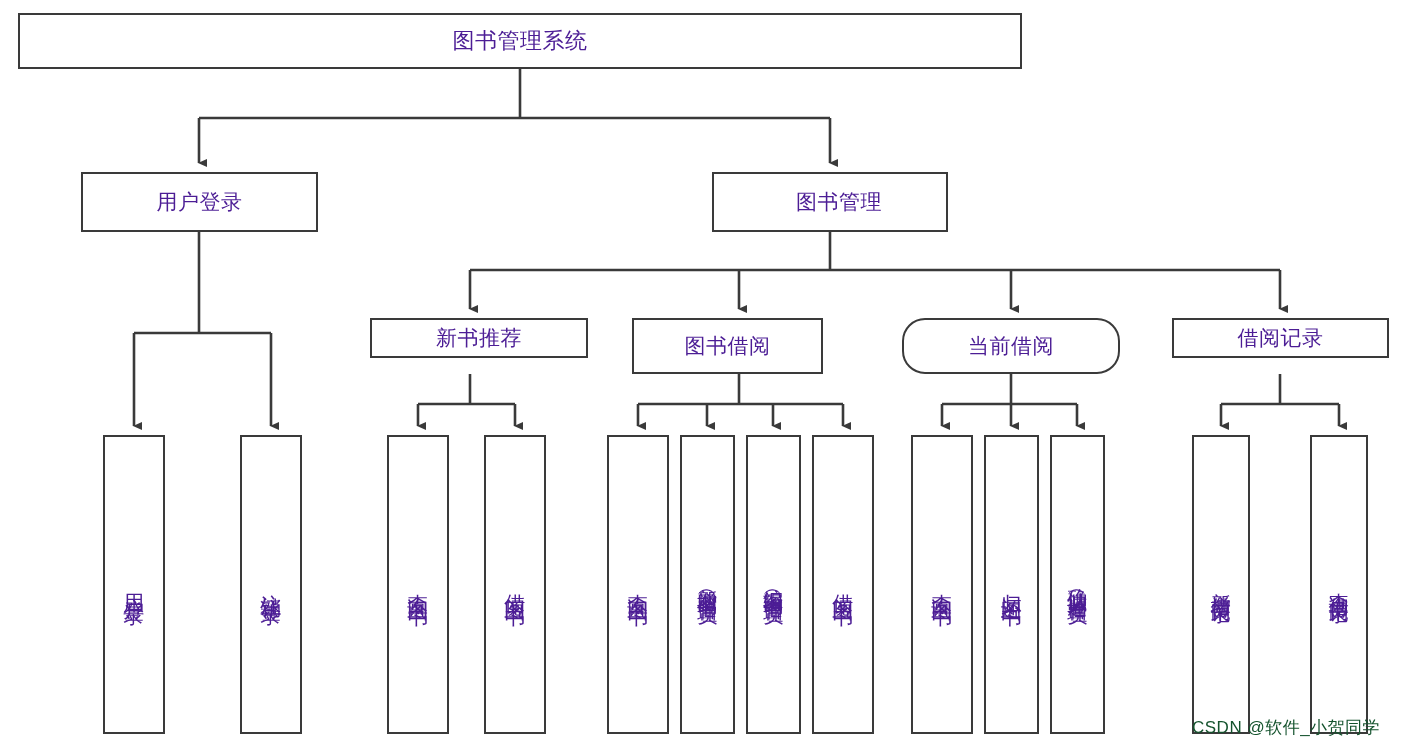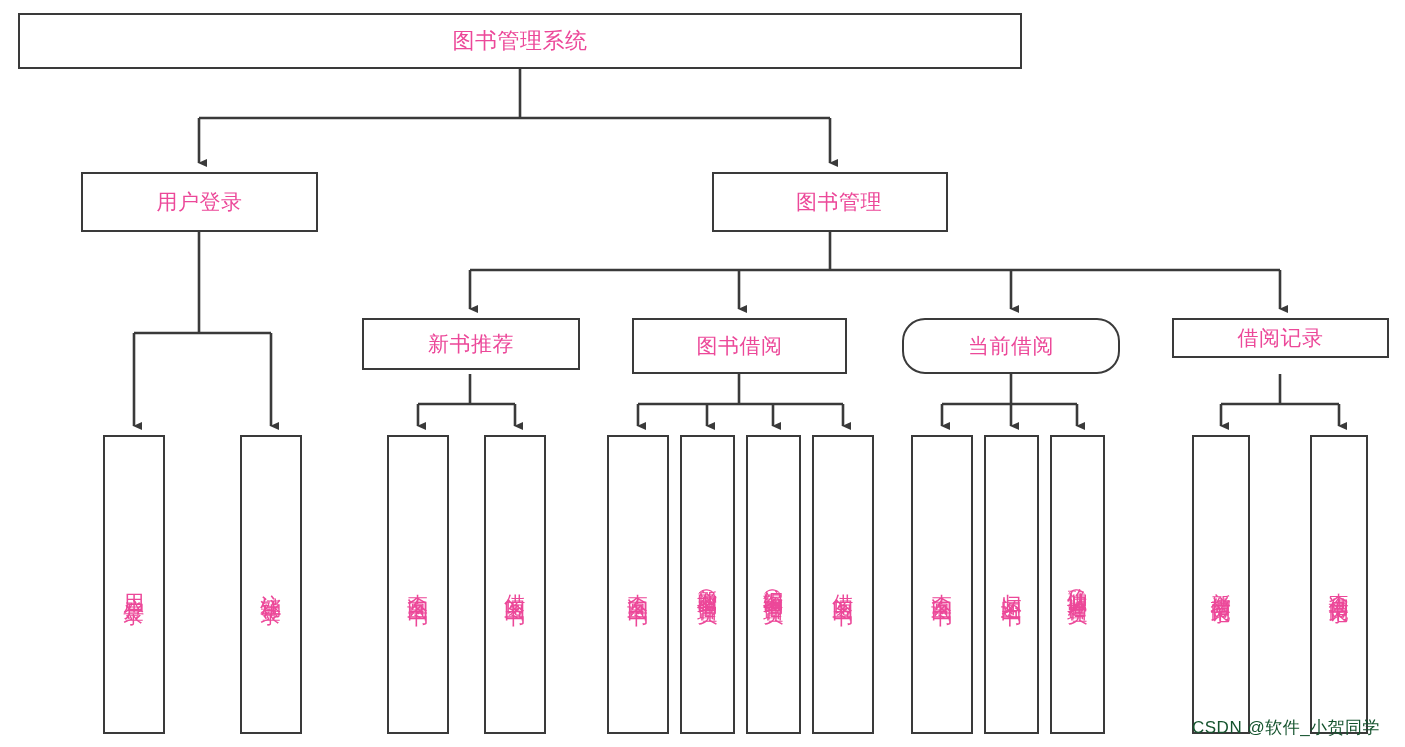--- a/index.html
+++ b/index.html
@@ -8,21 +8,21 @@
     font-family:"Liberation Sans","DejaVu Sans",sans-serif;
     color:#3b3b3b;
   }
   #diagram-root{position:relative;width:1405px;height:747px;background:#ffffff;}
   svg.connectors{position:absolute;left:0;top:0;width:1405px;height:747px;}
   .node{
     position:absolute;box-sizing:border-box;
     background:#ffffff;
     border:2.5px solid #3a3a3a;
     display:flex;align-items:center;justify-content:center;
-    color:#ec4899;
+    color:#4c1d95;
   }
   .node-label{
     display:block;
     text-align:center;
     white-space:pre-line;
     line-height:1.05;
     letter-spacing:0.5px;
   }
   .node.horizontal .node-label{font-size:21px;}
   .node.root .node-label{font-size:22px;}
@@ -96,24 +96,24 @@
   <div id="node-layer">
       <div class="node horizontal root" style="left: 18px; top: 13px; width: 1004px; height: 56px;">
         <span class="node-label">图书管理系统</span>
       </div>
       <div class="node horizontal level1" style="left: 81px; top: 172px; width: 237px; height: 60px;">
         <span class="node-label">用户登录</span>
       </div>
       <div class="node horizontal level1" style="left: 712px; top: 172px; width: 236px; height: 60px; padding-left: 18px;">
         <span class="node-label">图书管理</span>
       </div>
-      <div class="node horizontal level2" style="left: 362px; top: 318px; width: 218px; height: 52px;">
+      <div class="node horizontal level2" style="left: 370px; top: 318px; width: 218px; height: 40px;">
         <span class="node-label">新书推荐</span>
       </div>
-      <div class="node horizontal level2" style="left: 632px; top: 318px; width: 215px; height: 56px;">
+      <div class="node horizontal level2" style="left: 632px; top: 318px; width: 191px; height: 56px;">
         <span class="node-label">图书借阅</span>
       </div>
       <div class="node horizontal level2" style="left: 902px; top: 318px; width: 218px; height: 56px; border-radius: 23px;">
         <span class="node-label">当前借阅</span>
       </div>
       <div class="node horizontal level2" style="left: 1172px; top: 318px; width: 217px; height: 40px;">
         <span class="node-label">借阅记录</span>
       </div>
       <div class="node vertical leaf" style="left: 103px; top: 435px; width: 62px; height: 299px;">
         <span class="node-label">用户登录</span>

